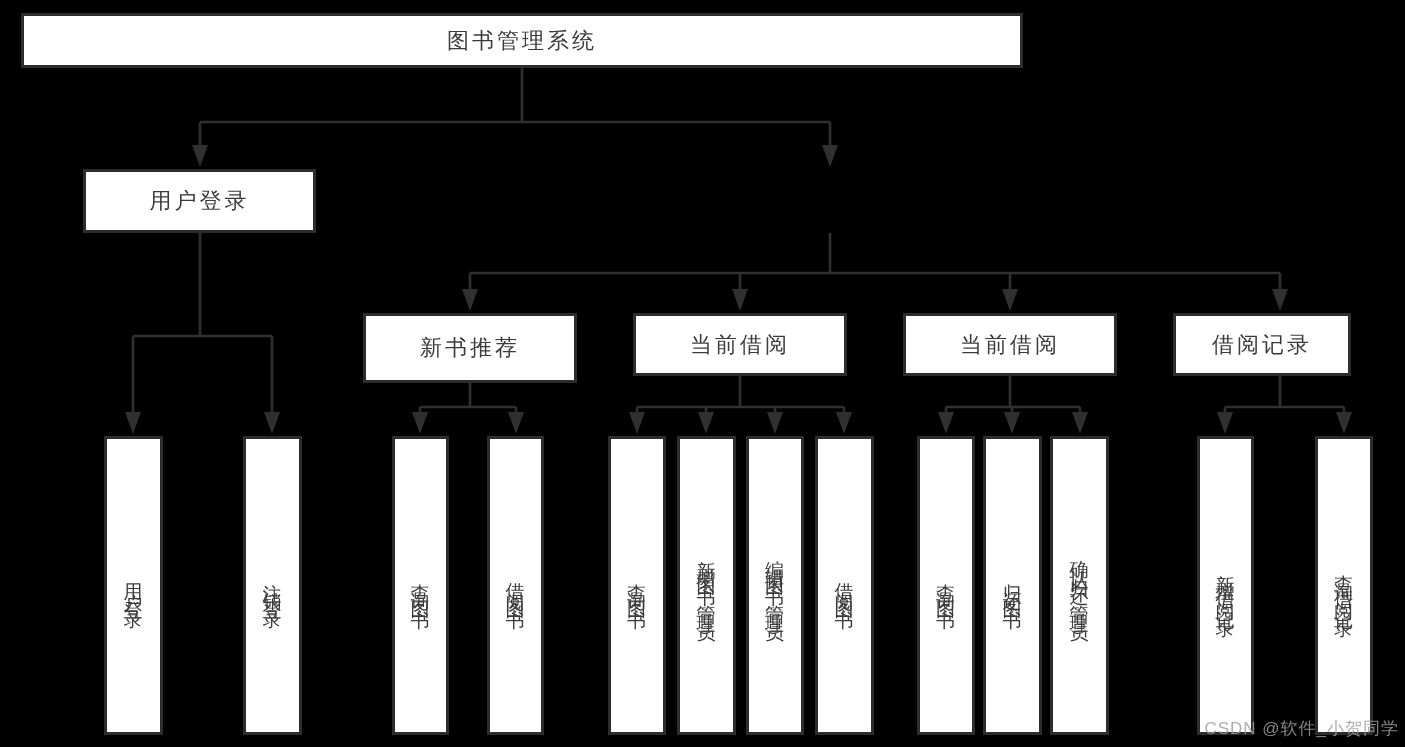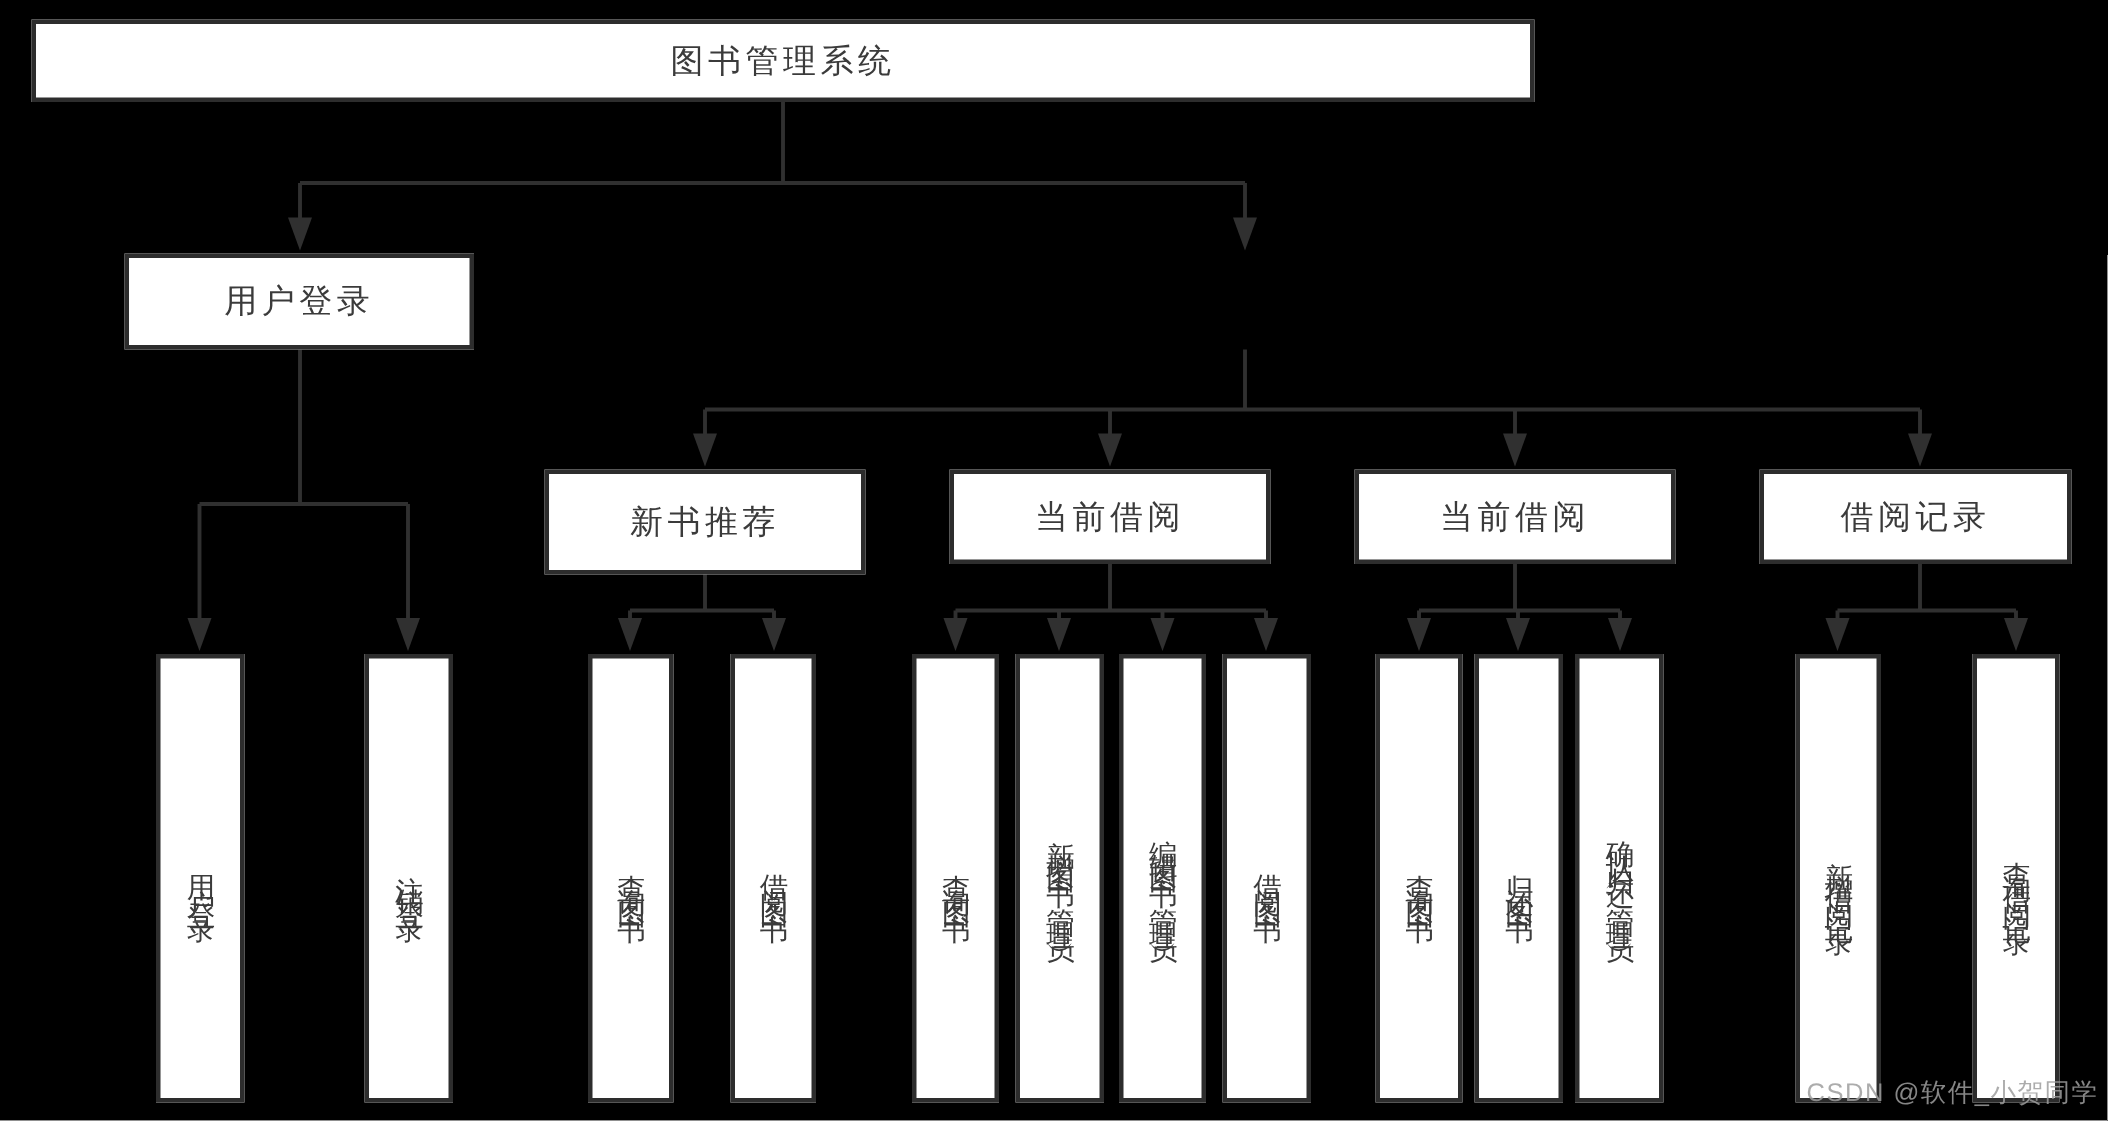--- a/index.html
+++ b/index.html
@@ -97,21 +97,21 @@
     </g>
   </svg>
 
   <div class="node h-node" style="left:21px; top:13px; width:1002px; height:55px;">图书管理系统</div>
 
   <div class="node h-node" style="left:83px; top:169px; width:233px; height:64px;">用户登录</div>
 
   <div class="node h-node" style="left:363px; top:313px; width:214px; height:70px;">新书推荐</div>
   <div class="node h-node" style="left:633px; top:313px; width:214px; height:63px;">当前借阅</div>
   <div class="node h-node" style="left:903px; top:313px; width:214px; height:63px;">当前借阅</div>
-  <div class="node h-node" style="left:1173px; top:313px; width:208px; height:63px;">借阅记录</div>
+  <div class="node h-node" style="left:1173px; top:313px; width:178px; height:63px;">借阅记录</div>
 
   <div class="node v-node" style="left:104px; top:436px; width:59px; height:299px;">用户登录</div>
   <div class="node v-node" style="left:243px; top:436px; width:59px; height:299px;">注销登录</div>
 
   <div class="node v-node" style="left:392px; top:436px; width:57px; height:299px;">查询图书</div>
   <div class="node v-node" style="left:487px; top:436px; width:57px; height:299px;">借阅图书</div>
 
   <div class="node v-node" style="left:608px; top:436px; width:58px; height:299px;">查询图书</div>
   <div class="node v-node" style="left:677px; top:436px; width:59px; height:299px;">新增图书（管理员）</div>
   <div class="node v-node" style="left:746px; top:436px; width:58px; height:299px;">编辑图书（管理员）</div>

